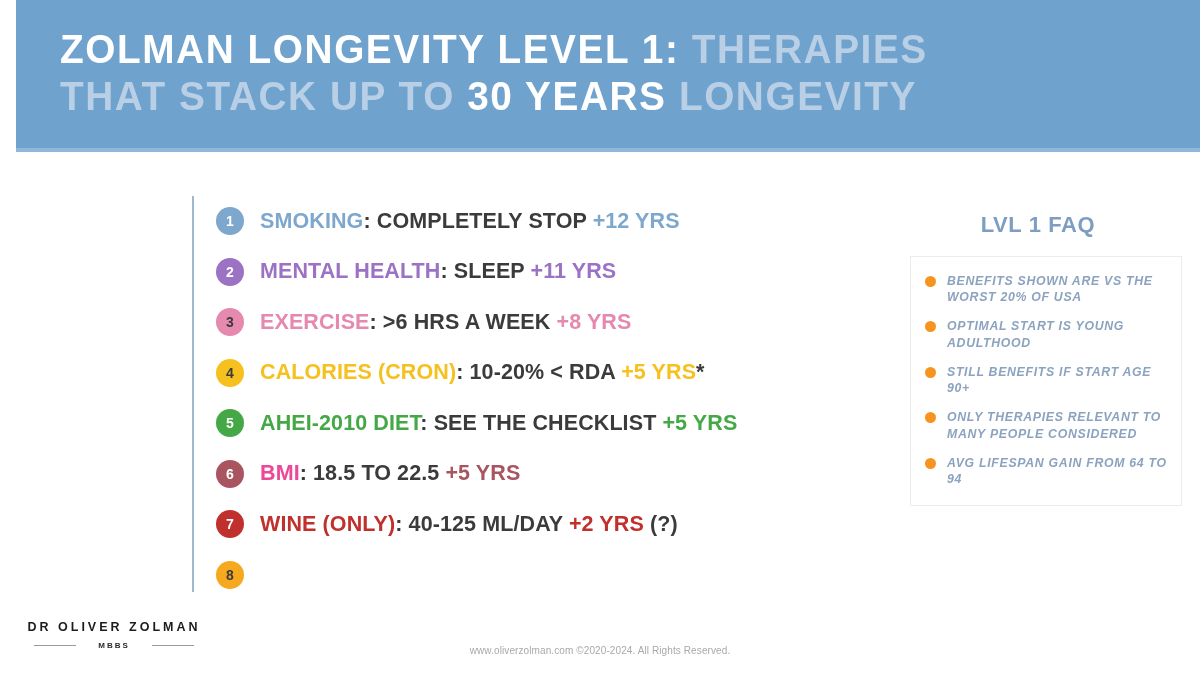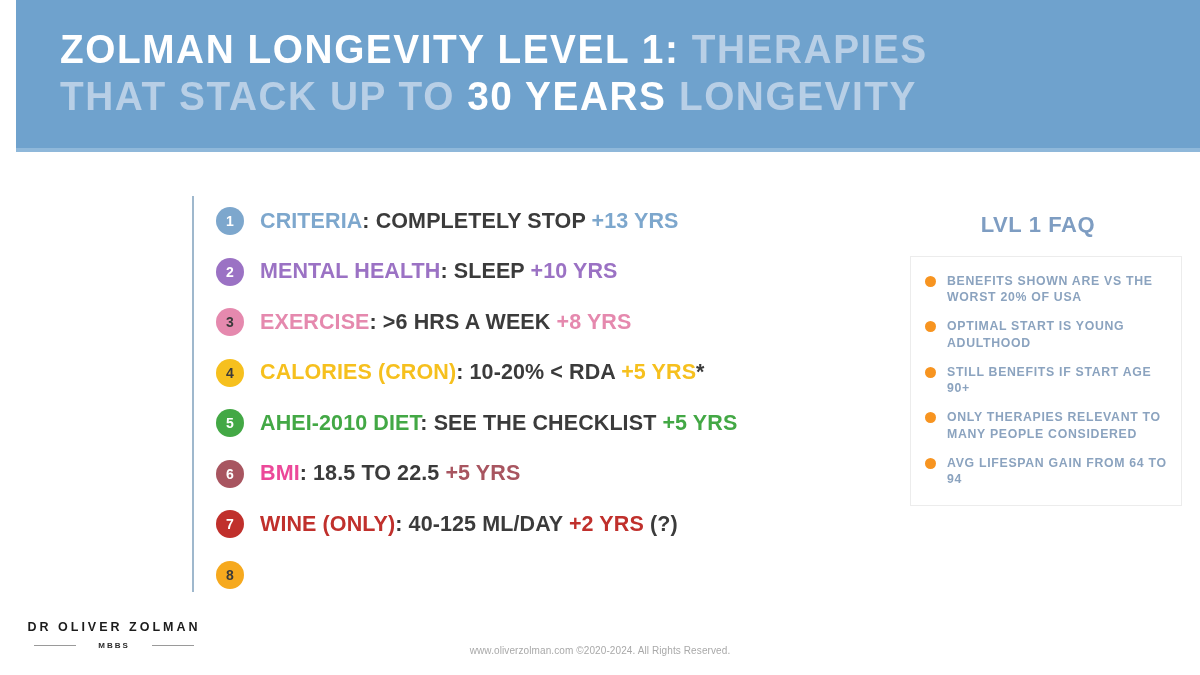--- a/index.html
+++ b/index.html
@@ -129,20 +129,21 @@
     margin-top: 3px;
   }
   .faq-text {
     font-size: 12.3px;
     line-height: 1.32;
     font-weight: 700;
     letter-spacing: 0.7px;
     color: #8ba3bf;
     text-transform: uppercase;
     font-family: "Liberation Sans", sans-serif;
+    font-style: italic;
   }
 
   
   .logo {
     position: absolute;
     left: 24px;
     top: 620px;
     width: 180px;
     text-align: center;
   }
@@ -194,25 +195,25 @@
     <span class="t-white">ZOLMAN LONGEVITY LEVEL 1:</span><span class="t-pale"> THERAPIES</span><br>
     <span class="t-pale">THAT STACK UP TO </span><span class="t-white">30 YEARS</span><span class="t-pale"> LONGEVITY</span>
   </div>
 </div>
 
 <div class="list-rule"></div>
 
 <div class="list" id="therapy-list">
     <div class="row">
       <div class="badge" style="background: rgb(125, 167, 205); color: rgb(255, 255, 255);">1</div>
-      <div class="row-text"><span class="kw" style="color: rgb(125, 167, 205);">CRITERIA</span><span class="mid">:</span><span class="mid"> COMPLETELY STOP </span><span class="gain" style="color: rgb(125, 167, 205);">+13 YRS</span><span class="tail"></span></div>
+      <div class="row-text"><span class="kw" style="color: rgb(125, 167, 205);">SMOKING</span><span class="mid">:</span><span class="mid"> COMPLETELY STOP </span><span class="gain" style="color: rgb(125, 167, 205);">+12 YRS</span><span class="tail"></span></div>
     </div>
     <div class="row">
       <div class="badge" style="background: rgb(155, 114, 196); color: rgb(255, 255, 255);">2</div>
-      <div class="row-text"><span class="kw" style="color: rgb(155, 114, 196);">MENTAL HEALTH</span><span class="mid">:</span><span class="mid"> SLEEP </span><span class="gain" style="color: rgb(155, 114, 196);">+10 YRS</span><span class="tail"></span></div>
+      <div class="row-text"><span class="kw" style="color: rgb(155, 114, 196);">MENTAL HEALTH</span><span class="mid">:</span><span class="mid"> SLEEP </span><span class="gain" style="color: rgb(155, 114, 196);">+11 YRS</span><span class="tail"></span></div>
     </div>
     <div class="row">
       <div class="badge dark-num" style="background: rgb(229, 137, 174); color: rgb(58, 58, 58);">3</div>
       <div class="row-text"><span class="kw" style="color: rgb(229, 137, 174);">EXERCISE</span><span class="mid">:</span><span class="mid"> &gt;6 HRS A WEEK </span><span class="gain" style="color: rgb(229, 137, 174);">+8 YRS</span><span class="tail"></span></div>
     </div>
     <div class="row">
       <div class="badge dark-num" style="background: rgb(246, 192, 30); color: rgb(58, 58, 58);">4</div>
       <div class="row-text"><span class="kw" style="color: rgb(246, 192, 30);">CALORIES (CRON)</span><span class="mid">:</span><span class="mid"> 10-20% &lt; RDA </span><span class="gain" style="color: rgb(246, 192, 30);">+5 YRS</span><span class="tail">*</span></div>
     </div>
     <div class="row">

